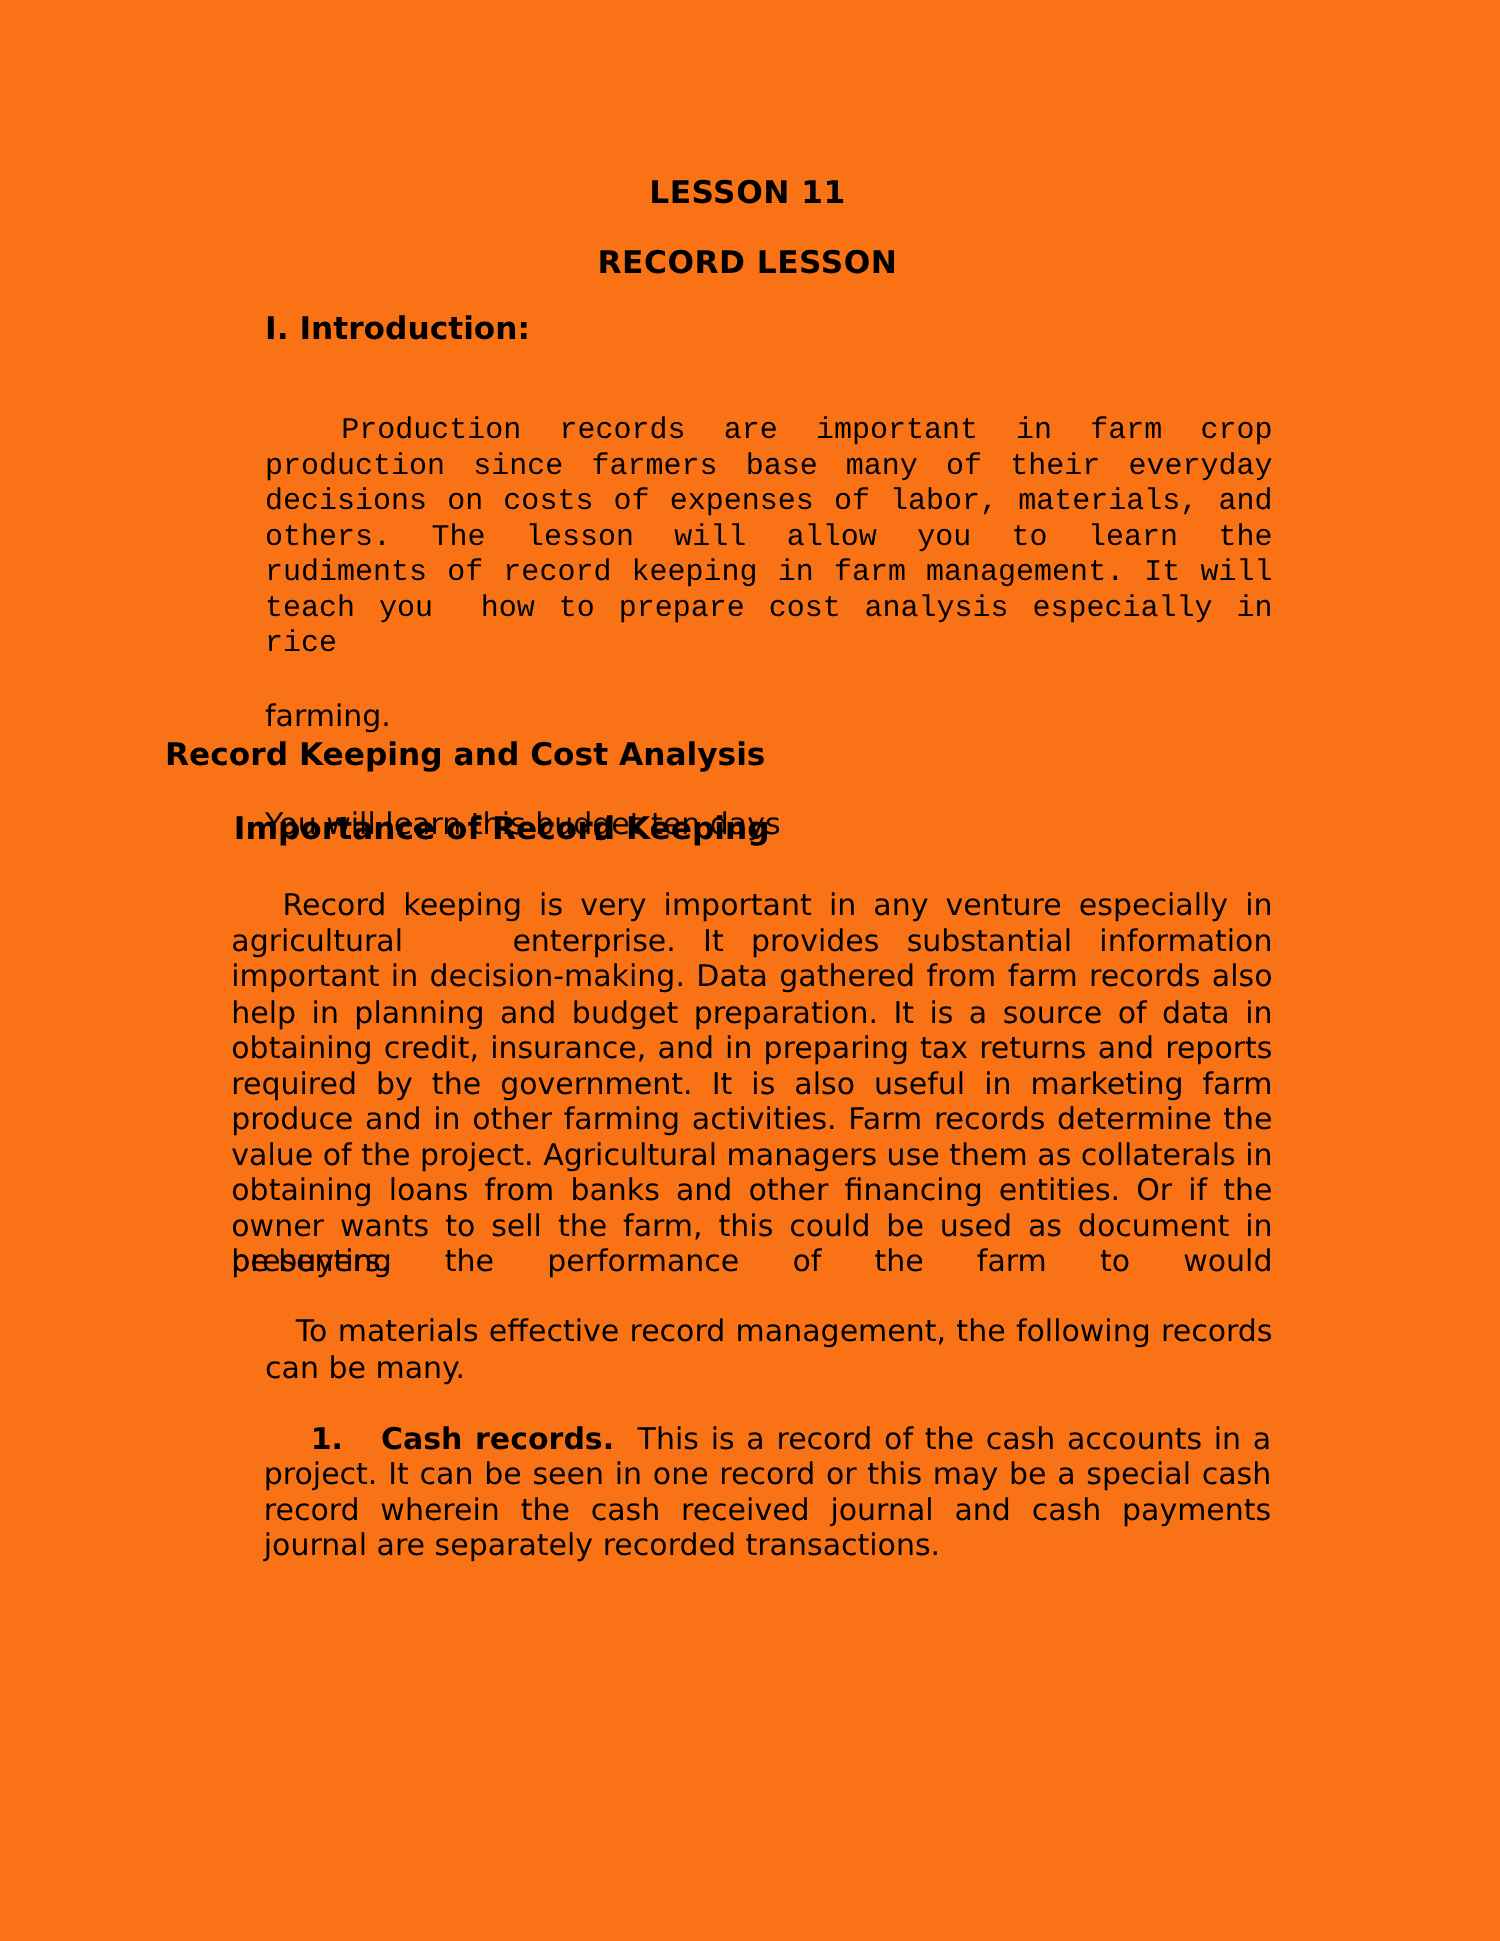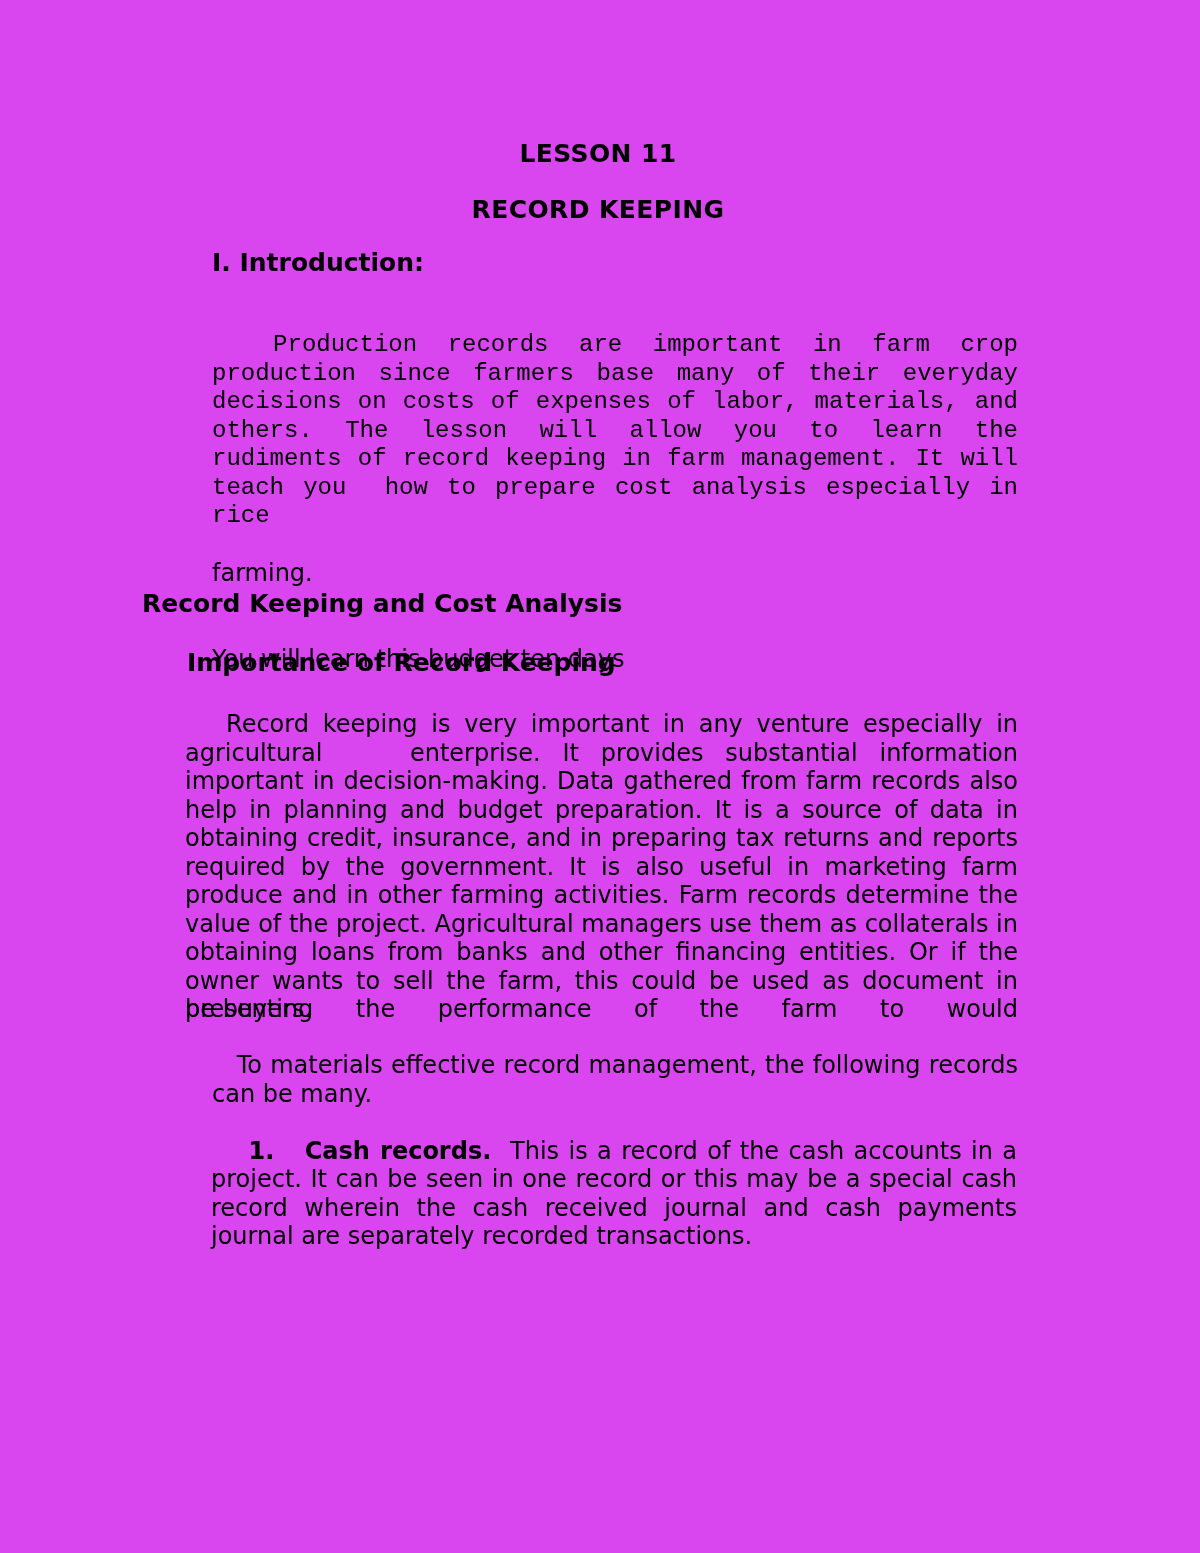--- a/index.html
+++ b/index.html
@@ -13,21 +13,21 @@
     font-family: "DejaVu Sans", "Liberation Sans", sans-serif;
     color: #000000;
     position: relative;
     overflow: hidden;
   }
 
   .page {
     position: relative;
     width: 1200px;
     height: 1553px;
-    background: #d946ef;
+    background: #f97316;
     box-sizing: border-box;
   }
 
   
   .doc-title {
     position: absolute;
     left: 0;
     width: 1196px;
     text-align: center;
     font-weight: bold;
@@ -40,21 +40,21 @@
 
   
   .heading {
     position: absolute;
     font-weight: bold;
     font-size: 25px;
     line-height: 30px;
     white-space: nowrap;
   }
   #intro-heading        { left: 212px; top: 248px; text-align: right; }
-  #section-heading      { left: 142px; top: 589px; }
+  #section-heading      { left: 132px; top: 589px; }
   #subsection-heading   { left: 187px; top: 648px; }
 
   
   .body-block {
     position: absolute;
     font-size: 24px;
     line-height: 28.5px;
     text-align: justify;
     text-justify: inter-word;
     white-space: pre-wrap;
@@ -115,21 +115,21 @@
   }
   .no-stretch::after { display: none; }
 </style>
 </head>
 <body>
 
 <div class="page">
 
   <div class="doc-title" id="lesson-number">LESSON 11</div>
 
-  <div class="doc-title" id="doc-subtitle">RECORD KEEPING</div>
+  <div class="doc-title" id="doc-subtitle">RECORD LESSON</div>
 
   <div class="heading" id="intro-heading">I. Introduction:</div>
 
   <div class="body-block" id="intro-paragraph">  Production records are important in farm crop production since farmers base many of their everyday decisions on costs of expenses of labor, materials, and others. The lesson will allow you to learn the rudiments of record keeping in farm management. It will teach you  how to prepare cost analysis especially in rice</div>
 
   <div class="body-block no-stretch" id="intro-tail">
     <div>farming.</div>
     <div>You will learn this budget ten days</div>
   </div>
 

